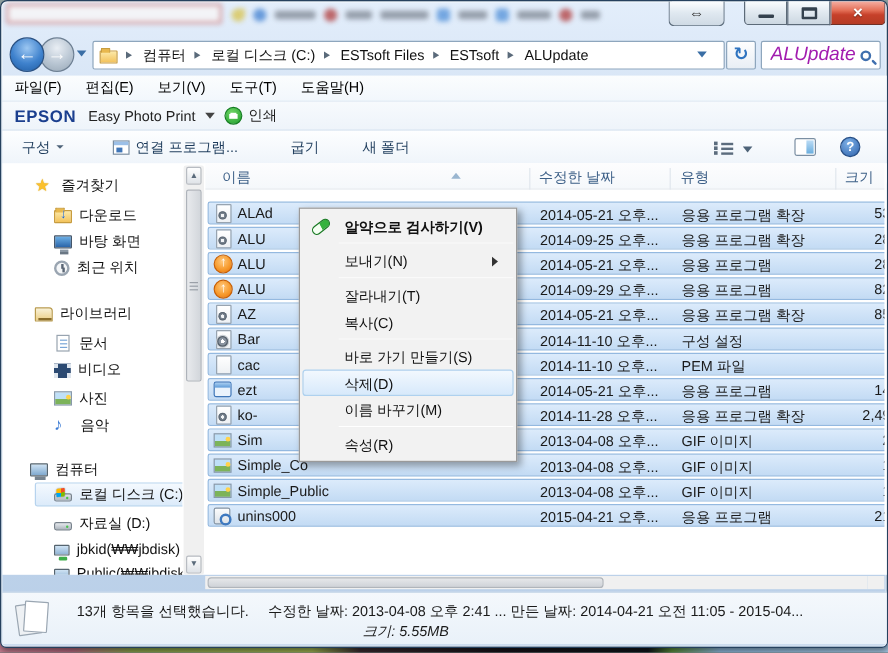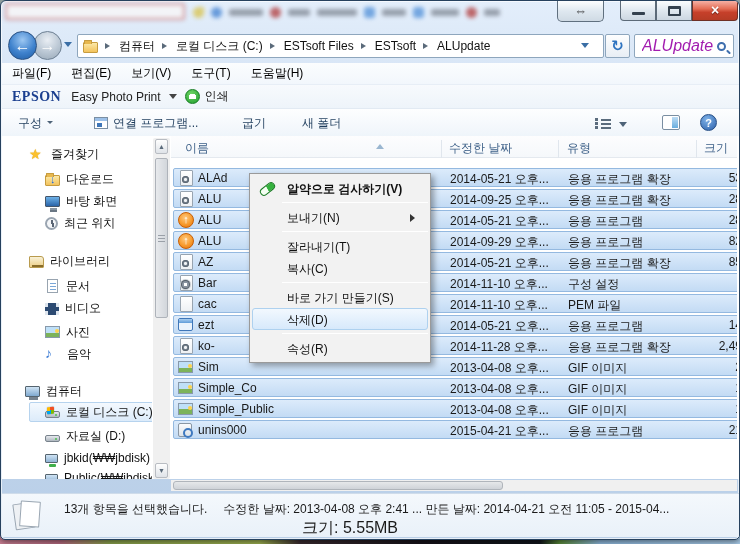--- a/index.html
+++ b/index.html
@@ -52,21 +52,21 @@
     display:flex; align-items:center; padding:0 4px 0 7px; }
   .search-text { flex:1; font-style:italic; color:#a21caf; font-size:16px; white-space:nowrap; overflow:hidden; }
   .mag { width:9px; height:9px; border:2px solid #3f6fae; border-radius:50%; position:relative; flex:none; margin-right:3px;}
   .mag::after { content:""; position:absolute; left:7px; top:7px; width:5px; height:2px; background:#3f6fae; transform:rotate(45deg); border-radius:1px;}
 
   
   .menubar { position:absolute; left:1px; top:62px; width:738px; height:22px; background:linear-gradient(#fbfdfe,#f2f7fc);
     display:flex; align-items:center; gap:20px; padding-left:10px; font-size:12px; color:#000; border-bottom:1px solid #e7eef6;}
   .epsonbar { position:absolute; left:1px; top:84px; width:738px; height:24px; background:linear-gradient(#f7fafd,#eef4fa);
     display:flex; align-items:center; font-size:12px; color:#222; border-bottom:1px solid #e2eaf3;}
-  .epson-logo { font-weight:bold; color:#1b3f8f; font-size:14px; letter-spacing:.5px; margin:0 10px 0 10px;font-family:Liberation Serif, serif; }
+  .epson-logo { font-weight:bold; color:#1b3f8f; font-size:14px; letter-spacing:.5px; margin:0 10px 0 10px; }
   .dd-arrow { width:0; height:0; border:4px solid transparent; border-top:5px solid #444; margin:4px 8px 0 8px; }
   .print-ic { width:15px; height:15px; border-radius:50%; background:radial-gradient(circle at 40% 30%,#6fd465,#1f9e2e); margin-right:5px; position:relative; border:1px solid #157d22;}
   .print-ic::after { content:""; position:absolute; left:3px; top:5px; width:7px; height:4px; background:#fff; box-shadow:0 -2px 0 -1px #fff; }
   .commandbar { position:absolute; left:1px; top:108px; width:738px; height:44px;
     background:linear-gradient(#fdfeff,#f1f6fb 55%,#e4eef8); border-bottom:1px solid #d3dfec;
     font-size:12px; color:#1e3c5c; }
   .cmd { position:absolute; top:6px; white-space:nowrap; }
   .cmd-dd { display:inline-block; width:0; height:0; border:3.5px solid transparent; border-top:4px solid #4e6millions78; border-top-color:#4e6378; margin-left:5px; vertical-align:middle;}
   .ic-openwith { display:inline-block; width:14px; height:12px; border:1px solid #7a8ea2; background:#fff; vertical-align:-2px; margin-right:5px; position:relative;}
   .ic-openwith::before{content:"";position:absolute;left:0;top:0;width:100%;height:3px;background:#9cc0e8;}
@@ -162,21 +162,21 @@
   .hthumb { position:absolute; left:2px; top:1px; width:330px; height:9px; background:linear-gradient(#e6e8ea,#cfd3d8); border:1px solid #b0b5bb; border-radius:3px; }
   .hcorner { position:absolute; left:722px; top:479px; width:14px; height:11px; background:#f0f0f0; }
   .statusbar { position:absolute; left:1px; top:492px; width:738px; height:44px;
     background:linear-gradient(#f4f8fc,#e9f1f9); border-top:1px solid #cfdcea; color:#1a1a1a; }
   .st-ic { position:absolute; left:12px; top:4px; width:34px; height:36px; }
   .st-pg { position:absolute; background:#fff; border:1px solid #9aa6b2; width:20px; height:26px; border-radius:1px; }
   .st1 { left:0; top:5px; transform:rotate(-8deg); background:#eef1f4; }
   .st2 { left:6px; top:3px; transform:rotate(4deg); }
   .st-line1 { position:absolute; left:62px; top:7px; font-size:12px; white-space:nowrap; }
   .st-line1 b { font-weight:normal; font-size:12px; margin-right:16px; }
-  .st-line2 { position:absolute; left:300px; top:24px; font-size:16px; }
+  .st-line2 { position:absolute; left:300px; top:24px; font-size:12px;font-style:italic; }
 </style>
 </head>
 <body>
 
 <div class="screen">
   <div class="desktop-strip"></div>
 
   <div class="window">
 
     <div class="titlebar">
@@ -446,20 +446,21 @@
       <div class="mi">
         <span>보내기(N)</span>
         <span class="sub"></span>
       </div>
       <div class="msep"></div>
       <div class="mi"><span>잘라내기(T)</span></div>
       <div class="mi"><span>복사(C)</span></div>
       <div class="msep"></div>
       <div class="mi"><span>바로 가기 만들기(S)</span></div>
       <div class="mi hover"><span>삭제(D)</span></div>
+      <div class="mi"><span>이름 바꾸기(M)</span></div>
       <div class="msep"></div>
       <div class="mi"><span>속성(R)</span></div>
     </div>
 
     <div class="hscroll">
       <div class="hthumb"></div>
     </div>
     <div class="hcorner"></div>
 
     <div class="statusbar">

